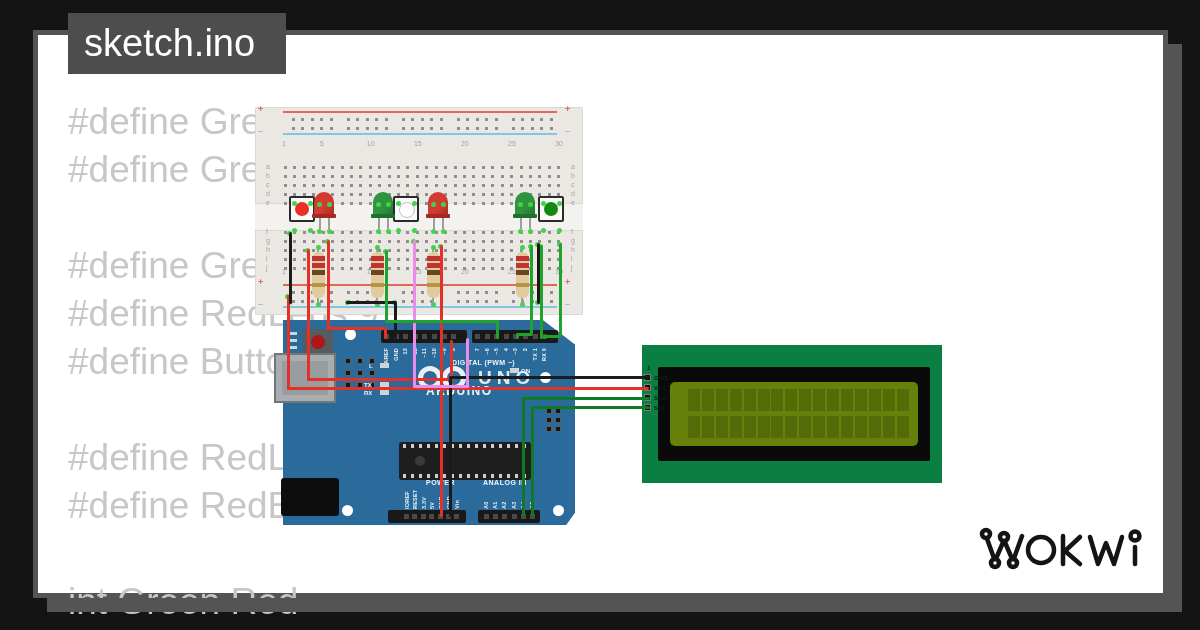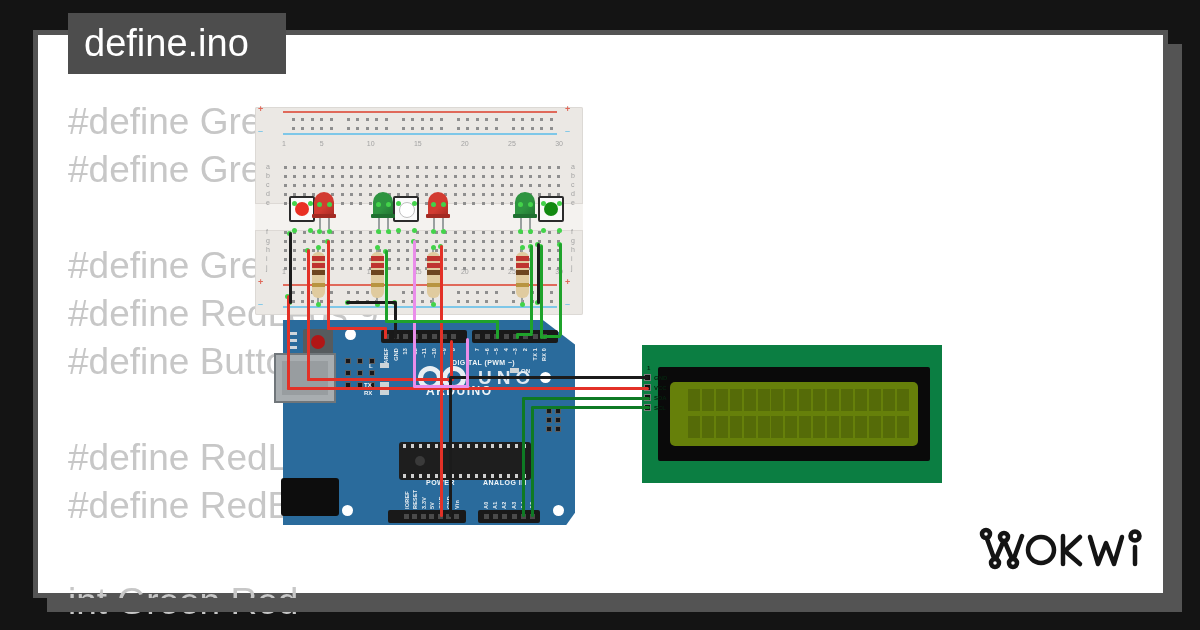--- a/index.html
+++ b/index.html
@@ -70,21 +70,21 @@
   .lcd-lbl{font-size:6px;font-weight:bold;color:#06230f;z-index:4;line-height:6px;}
   
   .logo{left:975px;top:524px;z-index:2;}
 </style>
 </head>
 <body>
 
 <div class="abs page"></div>
 <div class="abs shadow-right"></div>
 <div class="abs shadow-bottom"></div>
-<div class="abs titlebox">define.ino</div>
+<div class="abs titlebox">sketch.ino</div>
 
 <div id="codewrap">
     <div class="abs codeline" style="left: 68px; top: 101px;">#define Gree</div>
     <div class="abs codeline" style="left: 68px; top: 149px;">#define Gree</div>
     <div class="abs codeline" style="left: 68px; top: 245px;">#define Gree</div>
     <div class="abs codeline" style="left: 68px; top: 293px;">#define RedLeds 9</div>
     <div class="abs codeline" style="left: 68px; top: 341px;">#define Butto</div>
     <div class="abs codeline" style="left: 68px; top: 437px;">#define RedLe</div>
     <div class="abs codeline" style="left: 68px; top: 485px;">#define RedBu</div>
     <div class="abs codeline" style="left: 68px; top: 581px;">int Green Red</div>

